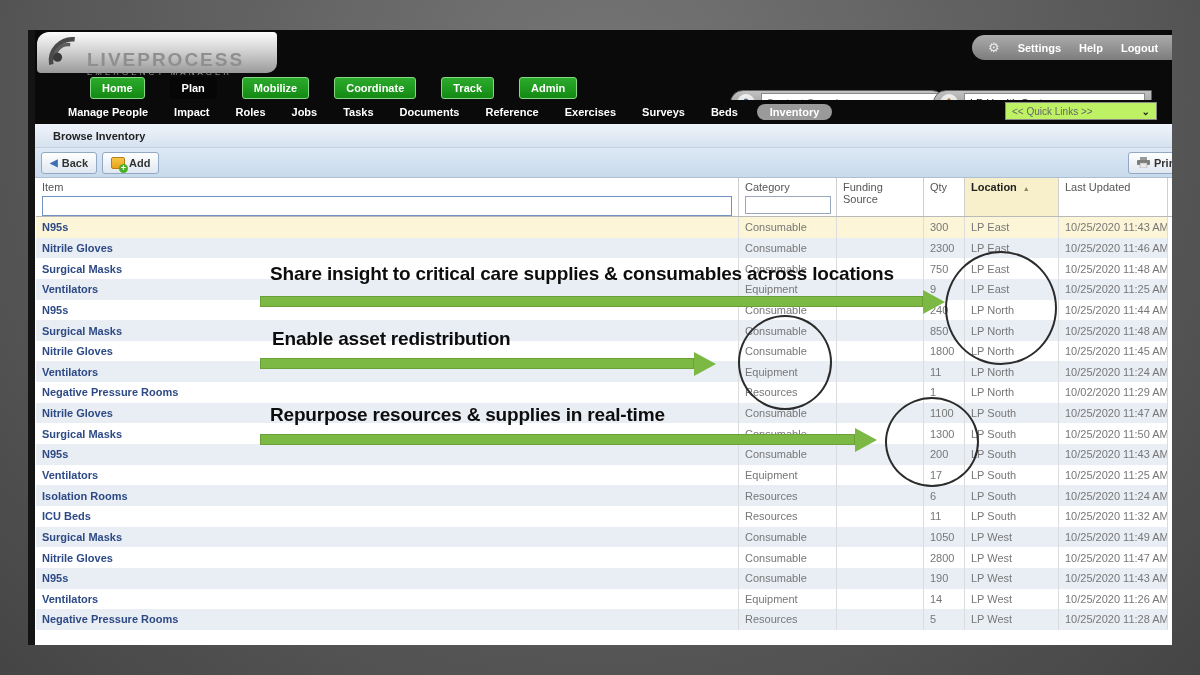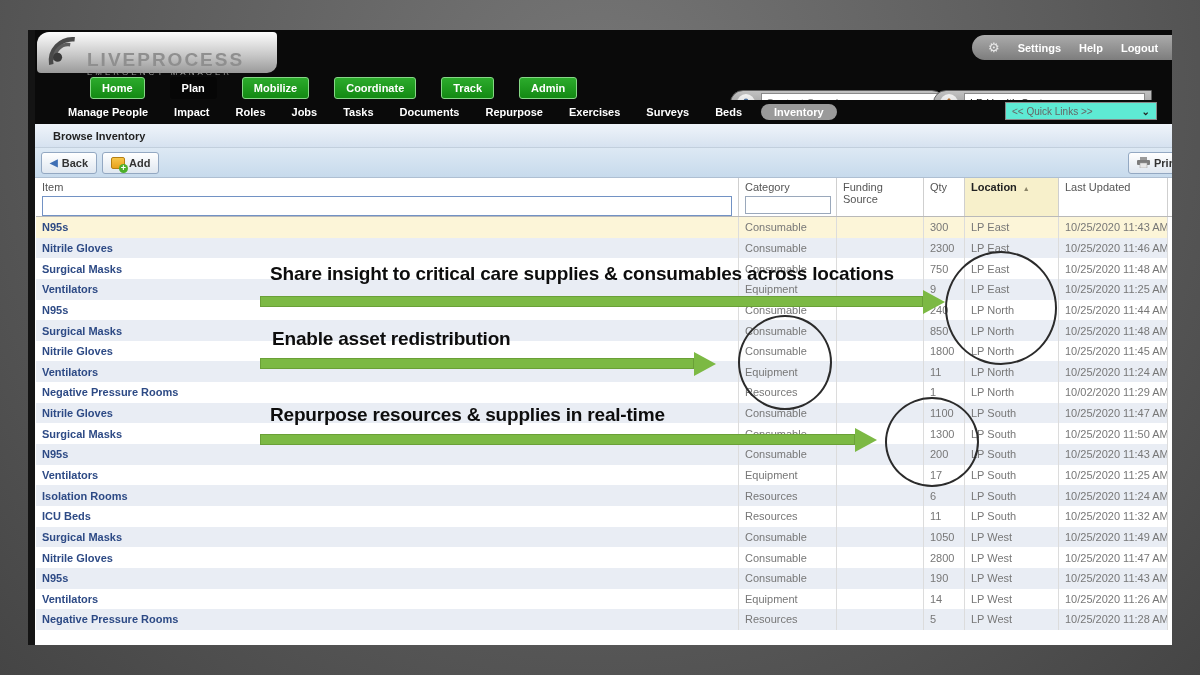--- a/index.html
+++ b/index.html
@@ -47,21 +47,21 @@
     height:20px;padding:0 11px;background:linear-gradient(#2cab2c,#138a13);
     border:1px solid #86d886;border-radius:3px;color:#fff;font-size:11px;font-weight:bold;
     display:flex;align-items:center;cursor:pointer;
   }
   .tab.active{background:#060606;border-color:#060606;}
   
   .subnav{position:absolute;left:0;right:0;top:70px;height:24px;background:#0a0a0a;
     display:flex;align-items:center;padding-left:20px;}
   .subnav .sitem{color:#fff;font-size:11px;font-weight:bold;padding:0 13px;cursor:pointer;white-space:nowrap;}
   .subnav .sitem.pill-active{background:#9a9a9a;border-radius:10px;padding:2px 13px;margin-left:6px;}
-  .quicklinks{position:absolute;right:15px;top:2px;width:152px;height:18px;background:#5eead4;border:1px solid #888;
+  .quicklinks{position:absolute;right:15px;top:2px;width:152px;height:18px;background:#bef264;border:1px solid #888;
     font-size:10px;color:#666;display:flex;align-items:center;justify-content:space-between;padding:0 6px;box-sizing:border-box;}
   .quicklinks .chev{color:#222;font-weight:bold;}
   
   .crumbbar{height:23px;background:linear-gradient(#eff4fa,#d6e2f0);display:flex;align-items:center;
     font-size:11px;font-weight:bold;color:#222;padding-left:18px;border-bottom:1px solid #c2cfdd;}
   .toolbar{height:29px;background:linear-gradient(#dde9f4,#c7daec);display:flex;align-items:center;gap:5px;
     padding-left:6px;border-bottom:1px solid #aebfd2;position:relative;}
   .btn{
     height:20px;display:flex;align-items:center;gap:4px;padding:0 8px;
     background:linear-gradient(#ffffff,#dfe7f0);border:1px solid #93a8c2;border-radius:3px;
@@ -168,21 +168,21 @@
       <div class="tab">Admin</div>
     </div>
 
     <div class="subnav">
       <span class="sitem">Manage People</span>
       <span class="sitem">Impact</span>
       <span class="sitem">Roles</span>
       <span class="sitem">Jobs</span>
       <span class="sitem">Tasks</span>
       <span class="sitem">Documents</span>
-      <span class="sitem">Repurpose</span>
+      <span class="sitem">Reference</span>
       <span class="sitem">Exercises</span>
       <span class="sitem">Surveys</span>
       <span class="sitem">Beds</span>
       <span class="sitem pill-active">Inventory</span>
       <span class="quicklinks">
         <span>&lt;&lt; Quick Links &gt;&gt;</span>
         <span class="chev">⌄</span>
       </span>
     </div>
   </div>

